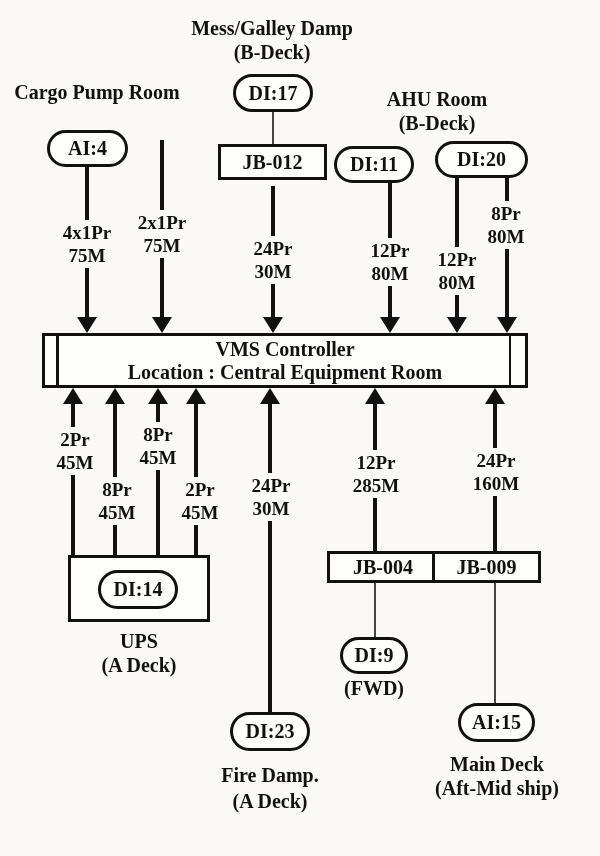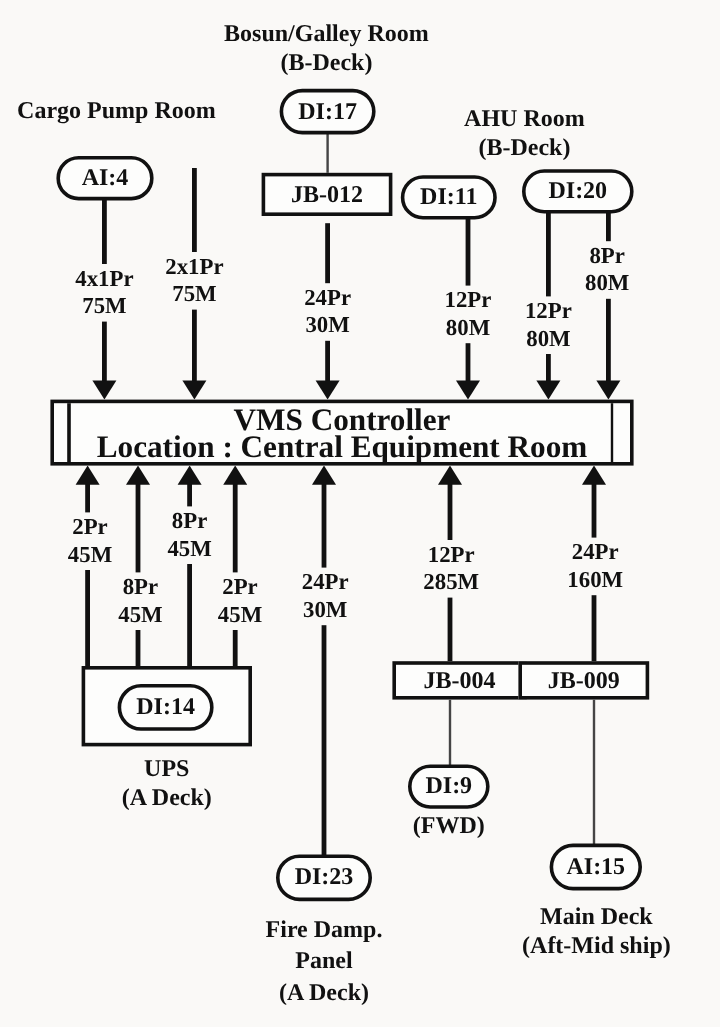--- a/index.html
+++ b/index.html
@@ -44,21 +44,21 @@
   .vms{
     position:absolute;box-sizing:border-box;
     border:3px solid #111;background:#fdfdfc;z-index:4;
   }
   .vms-partition{
     position:absolute;top:0;bottom:0;width:2.5px;background:#111;
   }
   .vms-text{
     position:absolute;left:0;right:0;top:0;bottom:0;
     display:flex;flex-direction:column;align-items:center;justify-content:center;
-    font-weight:700;font-size:26px;line-height:23px;text-align:center;
+    font-weight:700;font-size:20px;line-height:23px;text-align:center;
   }
 
   
   .line{position:absolute;width:4px;background:#111;z-index:1;}
   .thin-line{position:absolute;width:2px;background:#454545;z-index:1;}
 
   
   .arrow-down{
     position:absolute;width:0;height:0;z-index:2;
     border-left:10px solid transparent;border-right:10px solid transparent;
@@ -79,21 +79,21 @@
 </style>
 </head>
 <body>
 
 <div class="diagram">
 
   <div class="room-label" style="left:4px;top:80px;width:186px">
     <div>Cargo Pump Room</div>
   </div>
   <div class="room-label" style="left:182px;top:16px;width:180px">
-    <div>Bosun/Galley Room</div>
+    <div>Mess/Galley Damp</div>
     <div>(B-Deck)</div>
   </div>
   <div class="room-label" style="left:357px;top:87px;width:160px">
     <div>AHU Room</div>
     <div>(B-Deck)</div>
   </div>
 
   <div class="line" style="left:85px;top:164px;height:154px"></div>
   <div class="line" style="left:160px;top:140px;height:178px"></div>
   <div class="line" style="left:271px;top:186px;height:132px"></div>
@@ -228,21 +228,20 @@
     <div class="vms-partition" style="left:11px"></div>
     <div class="vms-partition" style="right:14px"></div>
     <div class="vms-text">
       <div>VMS Controller</div>
       <div>Location : Central Equipment Room</div>
     </div>
   </div>
 
   <div class="room-label" style="left:200px;top:762px;width:140px;line-height:26px">
     <div>Fire Damp.</div>
-    <div>Panel</div>
     <div>(A Deck)</div>
   </div>
   <div class="room-label" style="left:304px;top:676px;width:140px">
     <div>(FWD)</div>
   </div>
   <div class="room-label" style="left:417px;top:752px;width:160px">
     <div>Main Deck</div>
     <div>(Aft-Mid ship)</div>
   </div>
 

